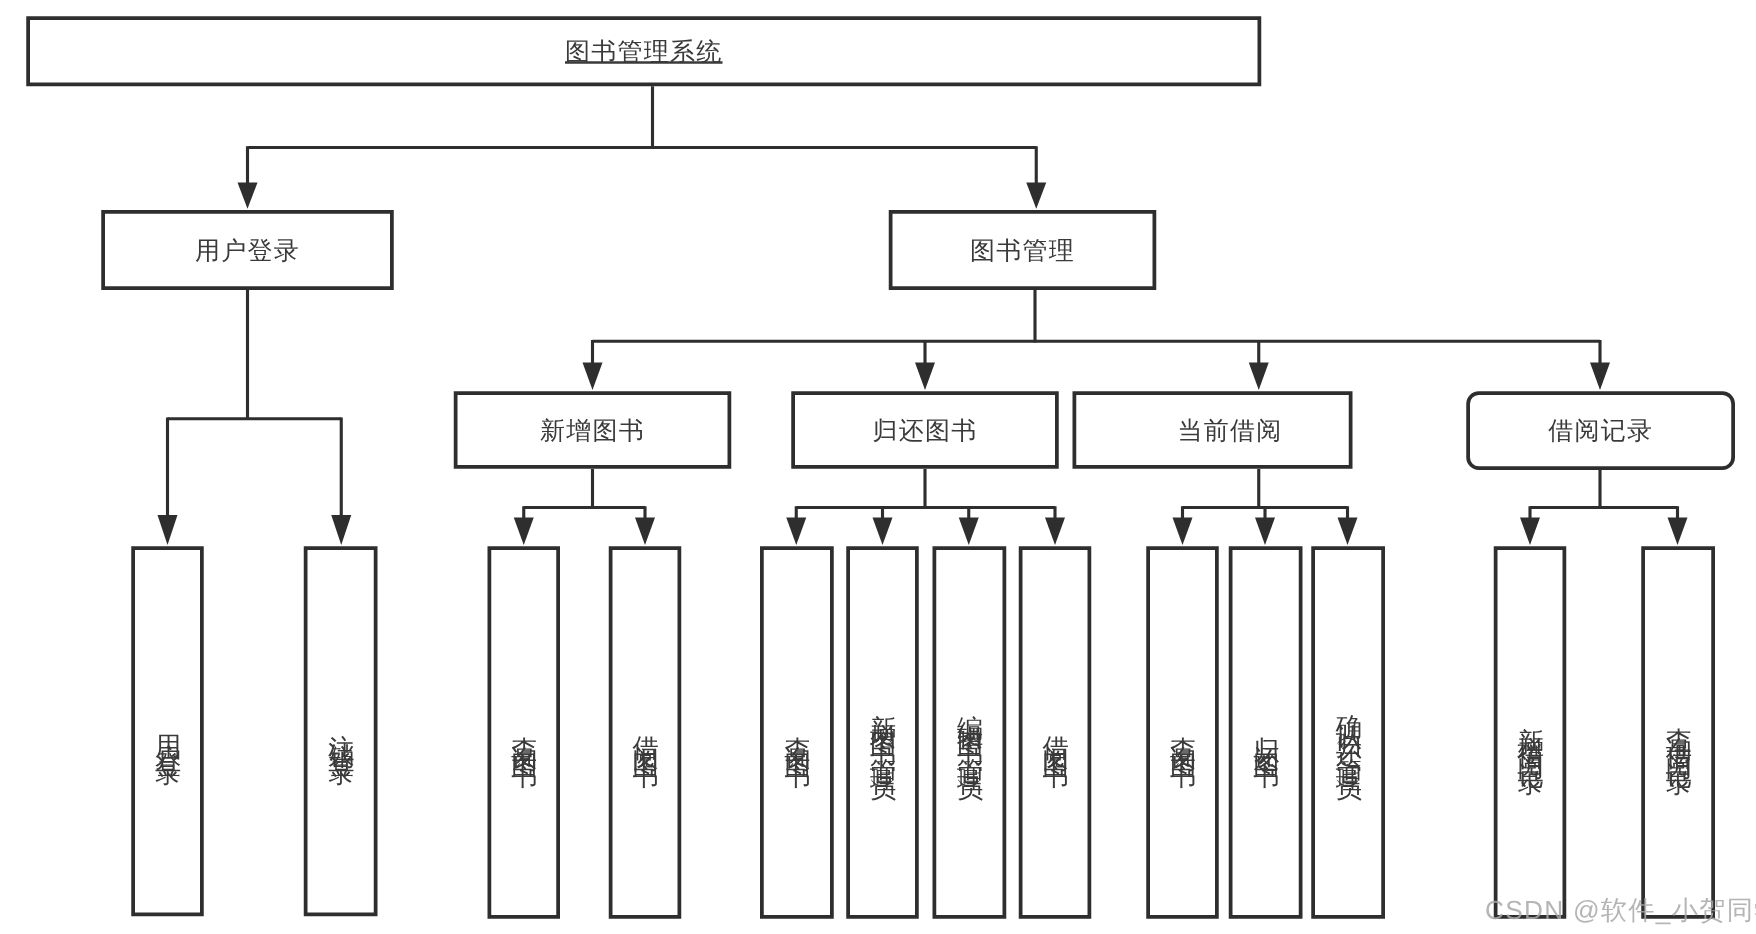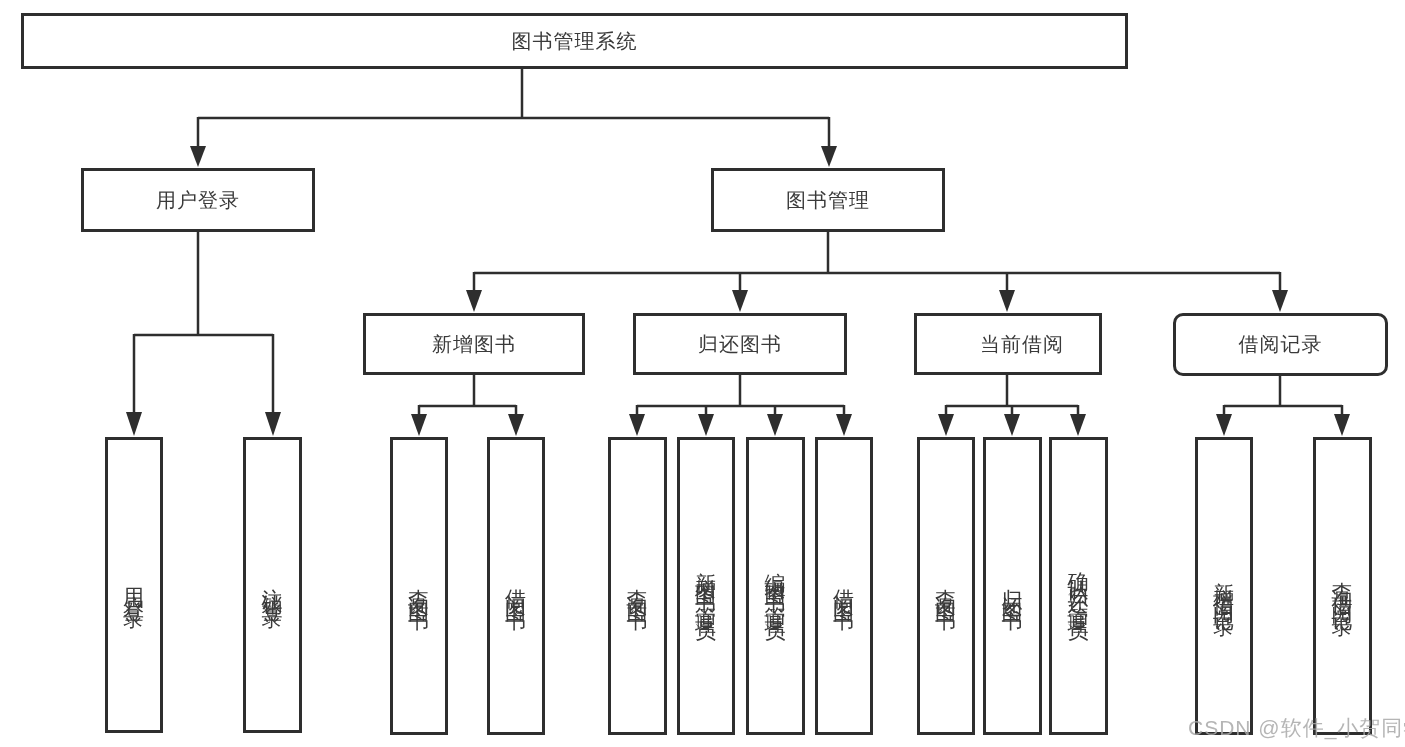--- a/index.html
+++ b/index.html
@@ -82,38 +82,38 @@
     <g>
       <path d="M1280 376 V407"></path>
       <path d="M1224 406 H1342"></path>
       <path d="M1224 405 V418"></path>
         <polygon points="1216,414 1232,414 1224,436" fill="#2e2e2e" stroke="none"></polygon>
       <path d="M1342 405 V418"></path>
         <polygon points="1334,414 1350,414 1342,436" fill="#2e2e2e" stroke="none"></polygon>
     </g>
   </svg>
 
-  <div class="box" style="left:21px;top:13px;width:1107px;height:56px;">
+  <div class="box" style="left:21px;top:13px;width:988px;height:56px;text-decoration:underline;">
     <span class="hlabel">图书管理系统</span>
   </div>
 
   <div class="box" style="left:81px;top:168px;width:234px;height:64px;">
     <span class="hlabel">用户登录</span>
   </div>
-  <div class="box" style="left:711px;top:168px;width:234px;height:64px;">
+  <div class="box" style="left:711px;top:168px;width:214px;height:64px;">
     <span class="hlabel">图书管理</span>
   </div>
 
   <div class="box" style="left:363px;top:313px;width:222px;height:62px;">
     <span class="hlabel">新增图书</span>
   </div>
   <div class="box" style="left:633px;top:313px;width:214px;height:62px;">
     <span class="hlabel">归还图书</span>
   </div>
-  <div class="box" style="left:914px;top:313px;width:188px;height:62px;padding-left:28px;">
+  <div class="box" style="left:858px;top:313px;width:224px;height:62px;padding-left:28px;">
     <span class="hlabel">当前借阅</span>
   </div>
   <div class="box" style="left:1173px;top:313px;width:215px;height:63px;border-radius:10px;">
     <span class="hlabel">借阅记录</span>
   </div>
 
   <div class="box" style="left:105px;top:437px;width:58px;height:296px;">
     <span class="vlabel">用户登录</span>
   </div>
   <div class="box" style="left:243px;top:437px;width:59px;height:296px;">

